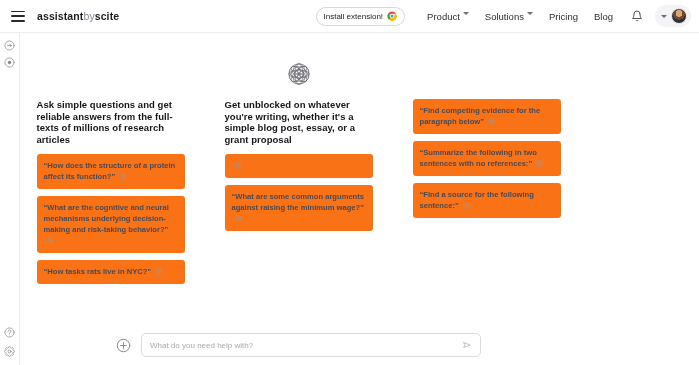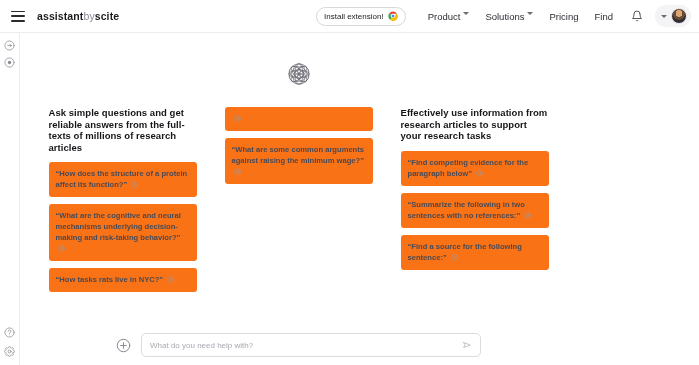--- a/index.html
+++ b/index.html
@@ -75,22 +75,22 @@
   
   .main {
     position: absolute; top: 33px; left: 21px; right: 0; bottom: 0;
     background: #ffffff;
   }
 
   .logo-wrap { display:flex; justify-content:center; margin-top: 24px; }
   .logo { width: 34px; height: 34px; }
 
   .cols {
-    display: flex; justify-content: center; gap: 28px;
-    margin-top: 16px; padding: 0 14px;
+    display: flex; justify-content: center; gap: 40px;
+    margin-top: 8px; padding: 0 14px;
   }
   .col { width: 148px; }
   .col-title {
     font-size: 9.5px; line-height: 11.5px; font-weight: 700; color: #16161a;
     margin-bottom: 9px; letter-spacing: .05px;
   }
   .card {
     background: #f97316; border-radius: 3px;
     padding: 6px 7px 7px 7px; margin-bottom: 7px;
     font-size: 7.6px; line-height: 11px; color: #4a4a55; cursor: pointer; font-weight: bold;
@@ -154,21 +154,21 @@
       <div class="nav-item">
         <span>Solutions</span>
         <i class="chev"></i>
       </div>
 
       <div class="nav-item">
         <span>Pricing</span>
       </div>
 
       <div class="nav-item">
-        <span>Find</span>
+        <span>Blog</span>
       </div>
 
       <div class="bell-wrap">
         <svg width="12" height="12" viewBox="0 0 24 24" fill="none" stroke="#3a3a44" stroke-width="1.7" stroke-linecap="round" stroke-linejoin="round">
           <path d="M18 8A6 6 0 0 0 6 8c0 7-3 9-3 9h18s-3-2-3-9"></path>
           <path d="M13.73 21a2 2 0 0 1-3.46 0"></path>
         </svg>
       </div>
 
       <div class="avatar-pill">
@@ -256,40 +256,40 @@
         <div class="card">
           <span class="txt">“How tasks rats live in NYC?”</span>
           <svg class="card-icon" viewBox="0 0 24 24" fill="none" stroke="#9a9aa2" stroke-width="2" stroke-linecap="round" stroke-linejoin="round">
             <circle cx="12" cy="12" r="10"></circle>
               <path d="M9 15l6-6M10 9h5v5"></path>
           </svg>
         </div>
       </div>
 
       <div class="col">
+        <div class="col-title">Get unblocked on whatever you're writing, whether it's a simple blog post, essay, or a grant proposal</div>
 
         <div class="card">
           <svg class="card-icon" viewBox="0 0 24 24" fill="none" stroke="#9a9aa2" stroke-width="2" stroke-linecap="round" stroke-linejoin="round">
             <circle cx="12" cy="12" r="10"></circle>
               <path d="M9 15l6-6M10 9h5v5"></path>
           </svg>
         </div>
 
 
         <div class="card">
           <span class="txt">“What are some common arguments against raising the minimum wage?”</span>
           <svg class="card-icon" viewBox="0 0 24 24" fill="none" stroke="#9a9aa2" stroke-width="2" stroke-linecap="round" stroke-linejoin="round">
             <circle cx="12" cy="12" r="10"></circle>
               <path d="M9 15l6-6M10 9h5v5"></path>
           </svg>
         </div>
       </div>
 
       <div class="col">
-        <div class="col-title">Effectively use information from research articles to support your research tasks</div>
 
         <div class="card">
           <span class="txt">“Find competing evidence for the paragraph below”</span>
           <svg class="card-icon" viewBox="0 0 24 24" fill="none" stroke="#9a9aa2" stroke-width="2" stroke-linecap="round" stroke-linejoin="round">
             <circle cx="12" cy="12" r="10"></circle>
               <path d="M9 15l6-6M10 9h5v5"></path>
           </svg>
         </div>
 
         <div class="card">

